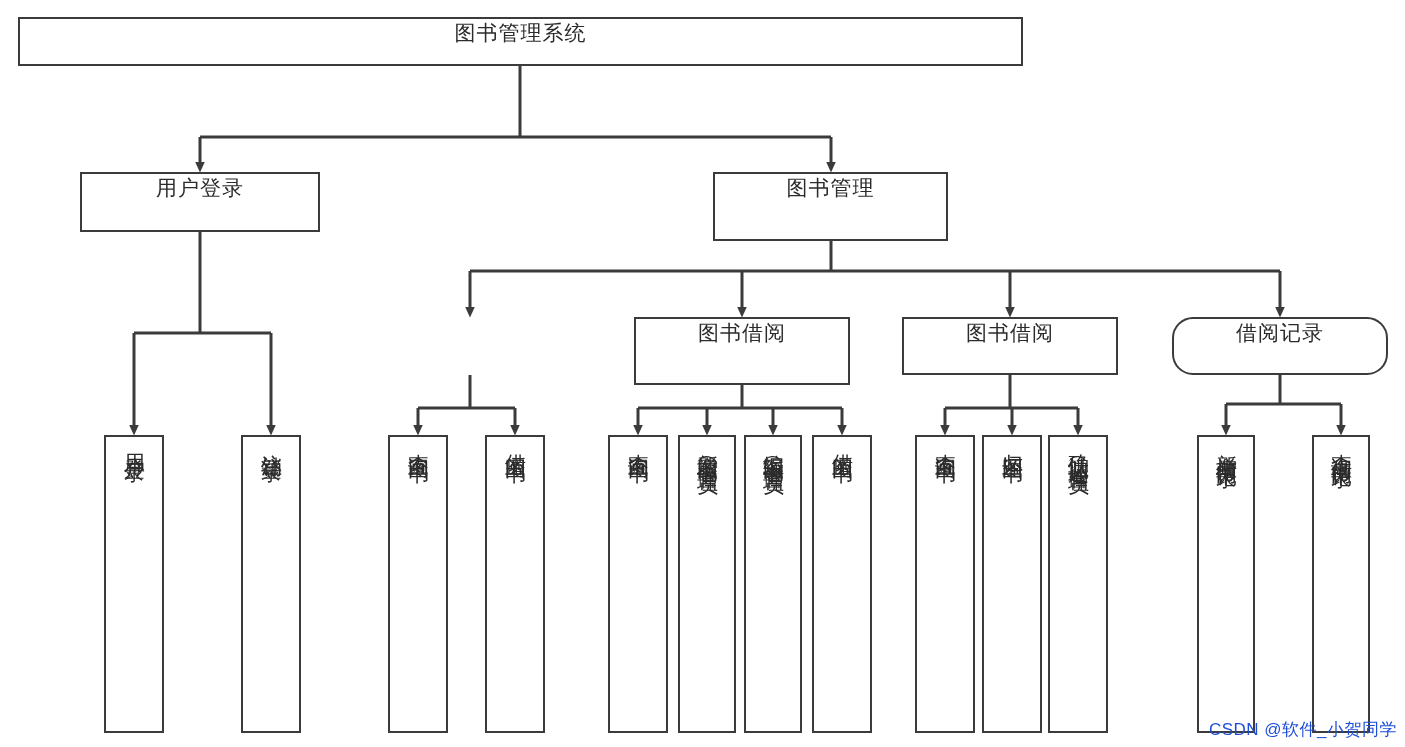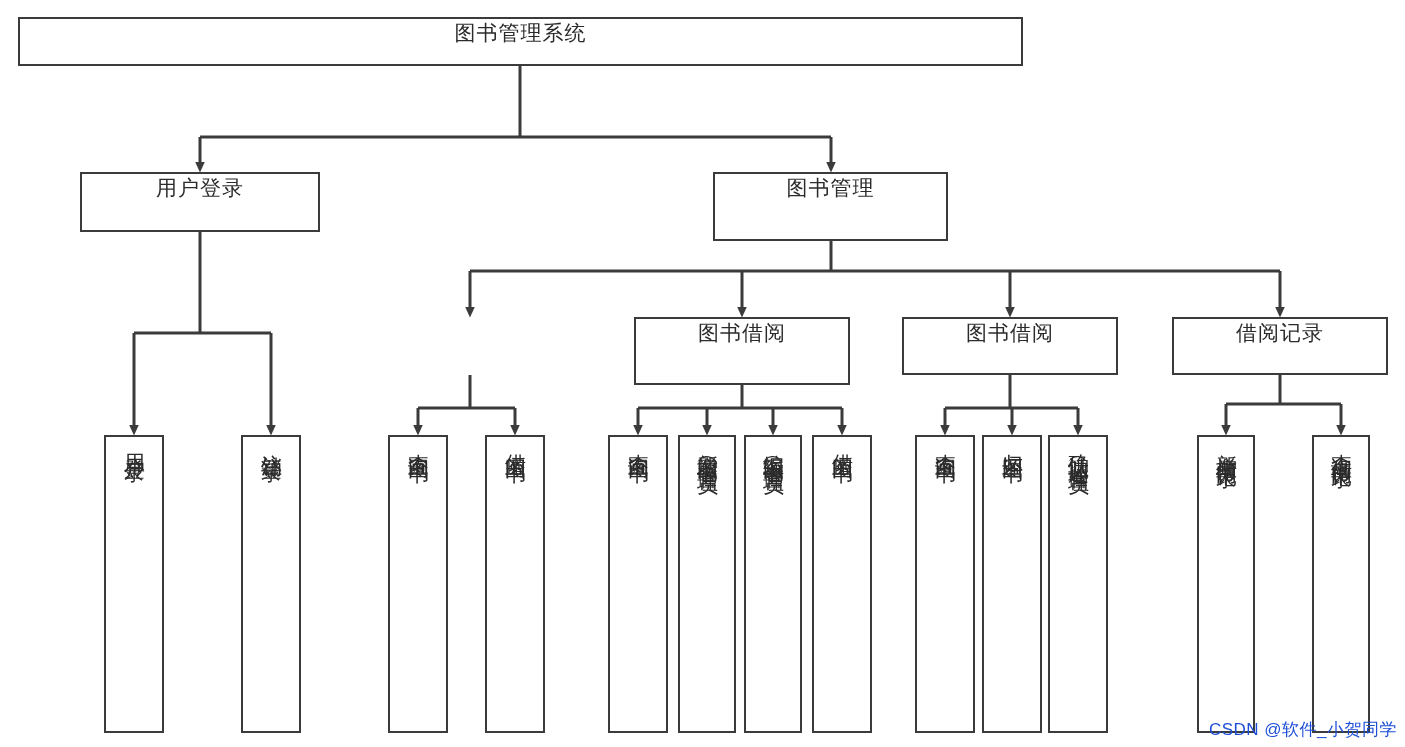--- a/index.html
+++ b/index.html
@@ -134,21 +134,21 @@
 
 
   <div class="node h" style="left:634px; top:317px; width:216px; height:68px;">
     <span>图书借阅</span>
   </div>
 
   <div class="node h" style="left:902px; top:317px; width:216px; height:58px;">
     <span>图书借阅</span>
   </div>
 
-  <div class="node h" style="left:1172px; top:317px; width:216px; height:58px;">
+  <div class="node h" style="left:1172px; top:317px; width:216px; height:58px;border-radius:21px;">
     <span>借阅记录</span>
   </div>
 
   <div class="node v" style="left:104px; top:435px; width:60px; height:298px;">
     <span class="vtext">用户登录</span>
   </div>
 
   <div class="node v" style="left:241px; top:435px; width:60px; height:298px;">
     <span class="vtext">注销登录</span>
   </div>

